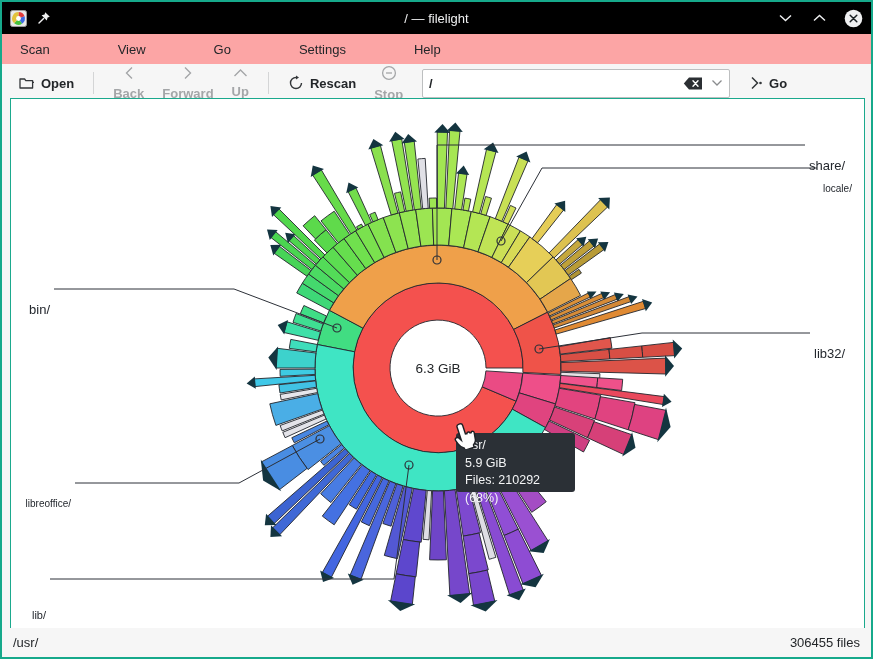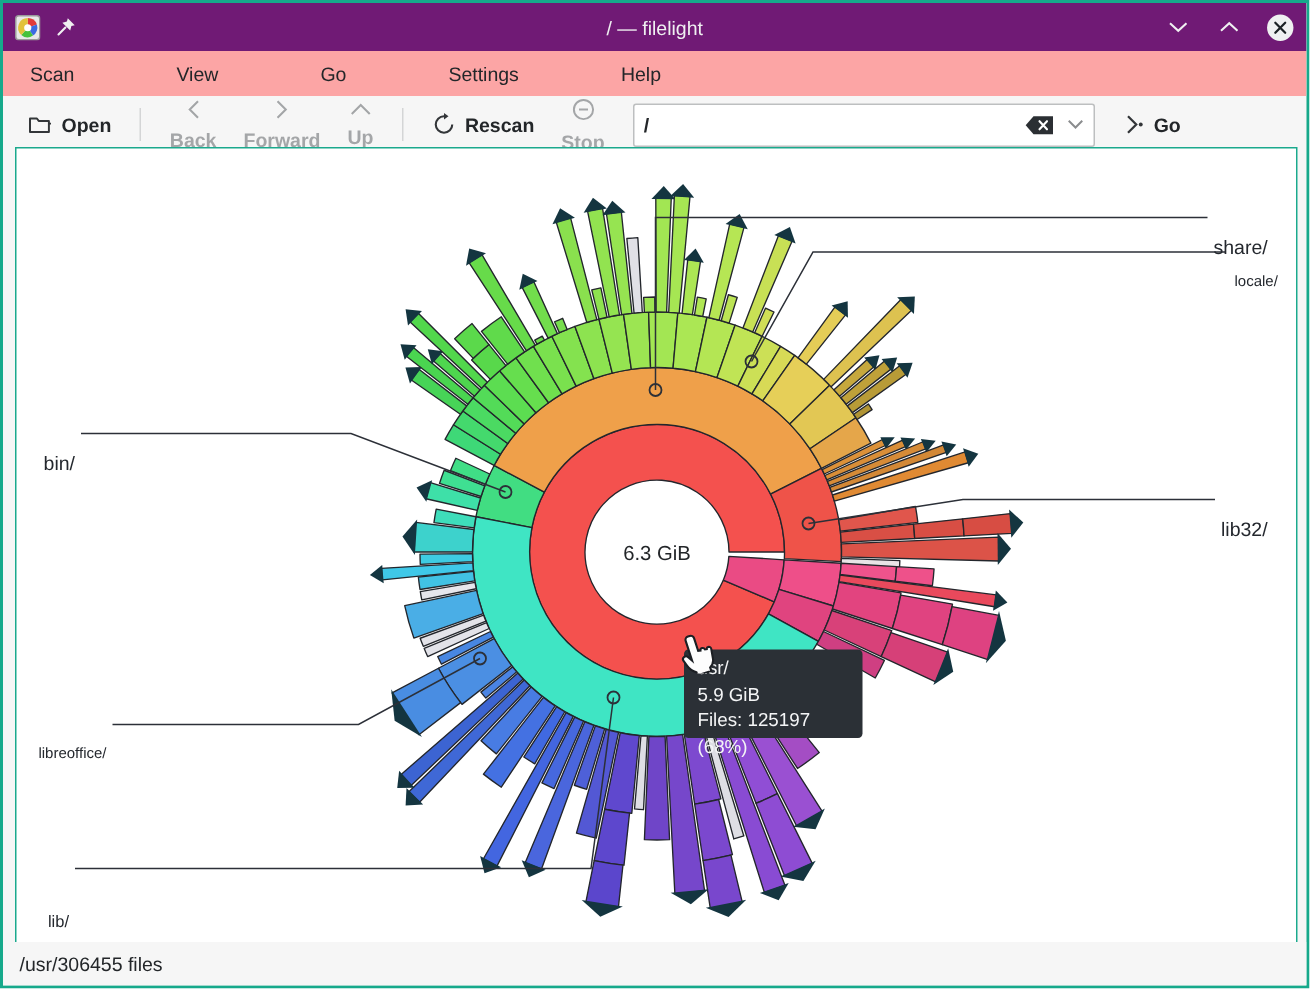--- a/index.html
+++ b/index.html
@@ -3,21 +3,21 @@
 <meta charset="utf-8">
 <style>
   * { margin:0; padding:0; box-sizing:border-box; }
   html,body { width:873px; height:659px; font-family:"Liberation Sans", sans-serif; background:#fff; }
   .window {
     position:relative; width:873px; height:659px;
     border:2px solid #16a98b; background:#f6f6f6; overflow:hidden;
   }
   
   .titlebar {
-    position:relative; height:28px; background:#701a75;
+    position:relative; height:28px; background:#000000;
     display:flex; align-items:center; padding:16px 8px;
   }
   .titlebar .title {
     position:absolute; left:0; right:0; text-align:center;
     color:#eff0f1; font-size:13px; pointer-events:none;
   }
   .tb-left { display:flex; align-items:center; gap:10px; z-index:1; }
   .tb-right { margin-left:auto; display:flex; align-items:center; gap:14px; z-index:1; }
   .winbtn { width:20px; height:20px; display:flex; align-items:center; justify-content:center; cursor:default; }
   
@@ -44,21 +44,21 @@
   
   .tooltip {
     position:absolute; left:454px; top:431px; width:119px; height:59px;
     background:#2b3036; color:#f4f5f6; border-radius:3px;
     font-size:12.5px; line-height:17.5px; padding:4px 0 0 9px; z-index:5;
   }
   .cursor { position:absolute; left:452px; top:419px; z-index:6; }
   
   .statusbar {
     position:absolute; left:0; right:0; bottom:0; height:29px;
-    display:flex; align-items:center; 
+    display:flex; align-items:center; justify-content:space-between;
     padding:0 11px; font-size:13px; color:#232629; background:#f6f6f6;
   }
   svg text { font-family:"Liberation Sans", sans-serif; }
 </style>
 </head>
 <body>
 
 <div class="window">
 
   <div class="titlebar">
@@ -362,21 +362,21 @@
       <div class="callout-label" style="left: 821px; top: 166px; font-size: 10px;">locale/</div>
       <div class="callout-label r" style="left: 48px; top: 287px; font-size: 13px;">bin/</div>
       <div class="callout-label" style="left: 812px; top: 331px; font-size: 13px;">lib32/</div>
       <div class="callout-label r" style="left: 69px; top: 481px; font-size: 10px;">libreoffice/</div>
       <div class="callout-label r" style="left: 44px; top: 593px; font-size: 11px;">lib/</div>
     </div>
 
   <div class="tooltip">
     <div>usr/</div>
     <div>5.9 GiB</div>
-    <div>Files: 125197 (68%)</div>
+    <div>Files: 210292 (68%)</div>
   </div>
 
   <div class="cursor">
     <svg width="26" height="28" viewBox="0 0 20 22">
       <path d="M7.3 1 c1 0 1.8 0.8 1.8 1.8 l0 7 1.2 0.2 c0.1 -0.6 0.7 -1 1.35 -0.9 0.6 0.1 1 0.5 1.1 1.1 l0.9 0.15 c0.1 -0.55 0.65 -0.95 1.25 -0.85 0.7 0.1 1.15 0.7 1.05 1.4 l-0.75 5.2 c-0.25 1.7 -1.3 3.1 -2.8 3.9 l0 1.9 -7.6 0 0 -1.7 c-1.7 -1.1 -3 -2.8 -3.6 -4.7 l-1 -3.1 c-0.25 -0.8 0.2 -1.6 1 -1.85 0.7 -0.2 1.5 0.1 1.9 0.75 l1.4 2.3 0 -10.8 c0 -1 0.8 -1.8 1.8 -1.8 z" fill="#fdfdfd" stroke="#1c1f24" stroke-width="1.1" transform="rotate(-18 10 11)"></path>
     </svg>
   </div>
 
   <div class="statusbar">
     <span>/usr/</span>

